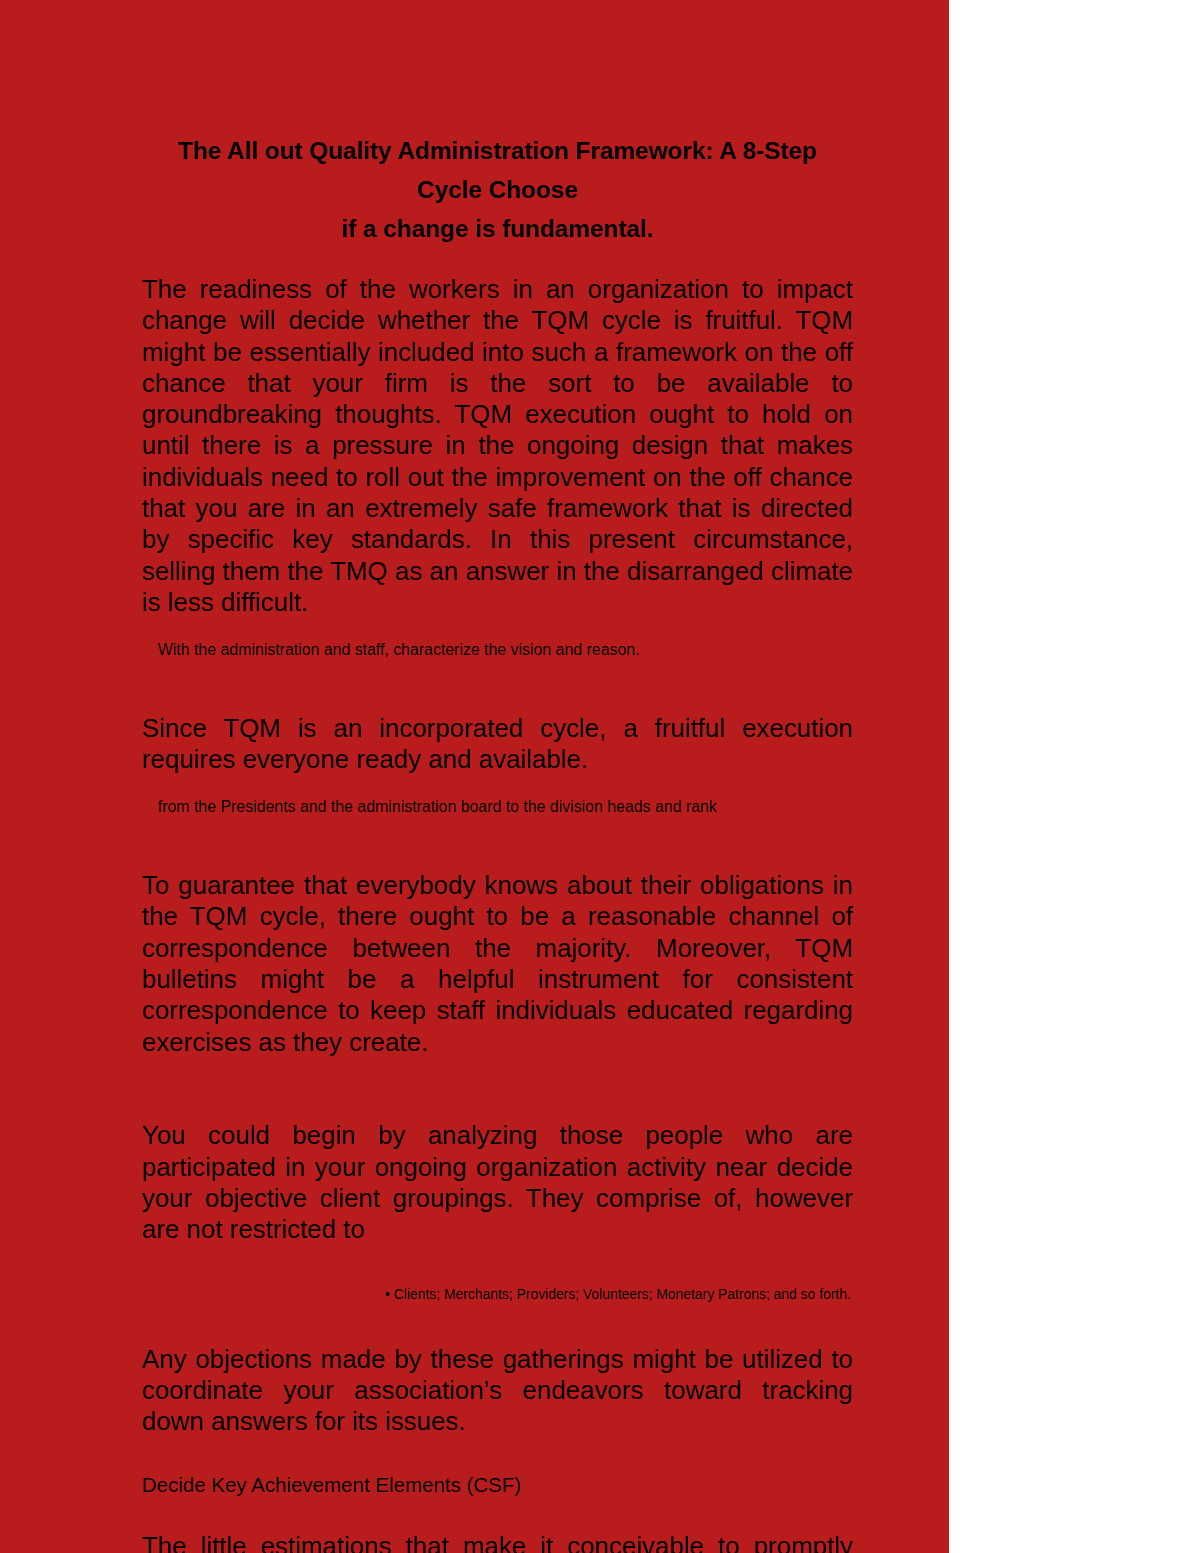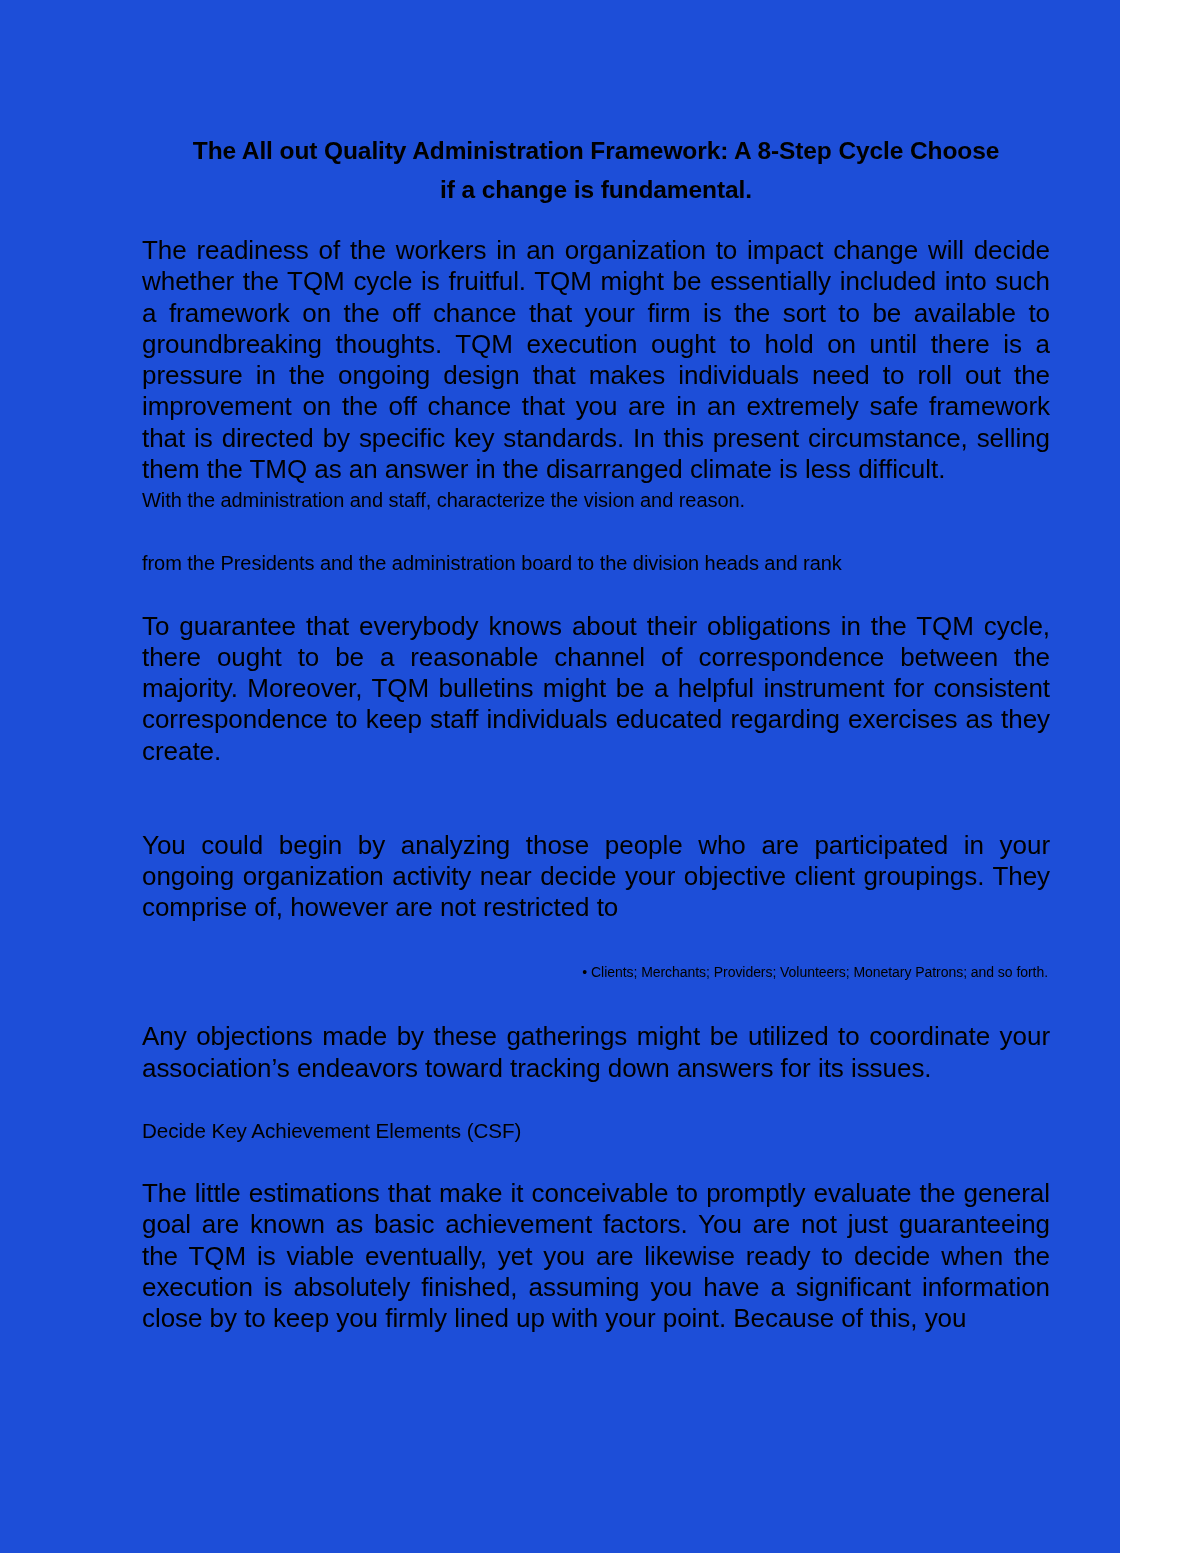--- a/index.html
+++ b/index.html
@@ -9,25 +9,25 @@
   }
   body {
     width: 1200px;
     height: 1553px;
     font-family: "Liberation Sans", sans-serif;
     color: #000000;
     overflow: hidden;
   }
   .page {
     position: relative;
-    width: 1120px;
+    width: 949px;
     height: 1553px;
-    background: #1d4ed8;
+    background: #b91c1c;
     box-sizing: border-box;
-    padding: 131px 70px 0 142px;
+    padding: 131px 96px 0 142px;
   }
   .doc-title {
     font-size: 24.5px;
     font-weight: bold;
     line-height: 39px;
     text-align: center;
     letter-spacing: -0.1px;
     margin: 0 0 0 0;
     padding: 0 6px;
   }
@@ -41,24 +41,24 @@
     font-size: 26px;
     line-height: 31.3px;
     text-align: justify;
     text-justify: inter-word;
     margin: 0;
     padding: 0;
     letter-spacing: -0.05px;
     word-spacing: 0px;
   }
   p.flow {
-    font-size: 20px;
+    font-size: 16px;
     line-height: 31.3px;
     text-align: left;
-    margin: 0;
+    margin: 16px;
     padding: 0;
     letter-spacing: -0.05px;
   }
   p.heading-inline {
     font-size: 20.6px;
     line-height: 31.3px;
     font-weight: normal;
     text-align: left;
     margin: 0;
     padding: 0;
@@ -87,20 +87,21 @@
   </h1>
 
   <div class="body-block">
 
     <p class="para">The readiness of the workers in an organization to impact change will decide whether the TQM cycle is fruitful. TQM might be essentially included into such a framework on the off chance that your firm is the sort to be available to groundbreaking thoughts. TQM execution ought to hold on until there is a pressure in the ongoing design that makes individuals need to roll out the improvement on the off chance that you are in an extremely safe framework that is directed by specific key standards. In this present circumstance, selling them the TMQ as an answer in the disarranged climate is less difficult.</p>
 
     <p class="flow">With the administration and staff, characterize the vision and reason.</p>
 
     <div class="spacer"></div>
 
+    <p class="para">Since TQM is an incorporated cycle, a fruitful execution requires everyone ready and available.</p>
 
     <p class="flow">from the Presidents and the administration board to the division heads and rank</p>
 
     <div class="spacer"></div>
 
     <p class="para">To guarantee that everybody knows about their obligations in the TQM cycle, there ought to be a reasonable channel of correspondence between the majority. Moreover, TQM bulletins might be a helpful instrument for consistent correspondence to keep staff individuals educated regarding exercises as they create.</p>
 
 
     <div class="spacer"></div>
 

